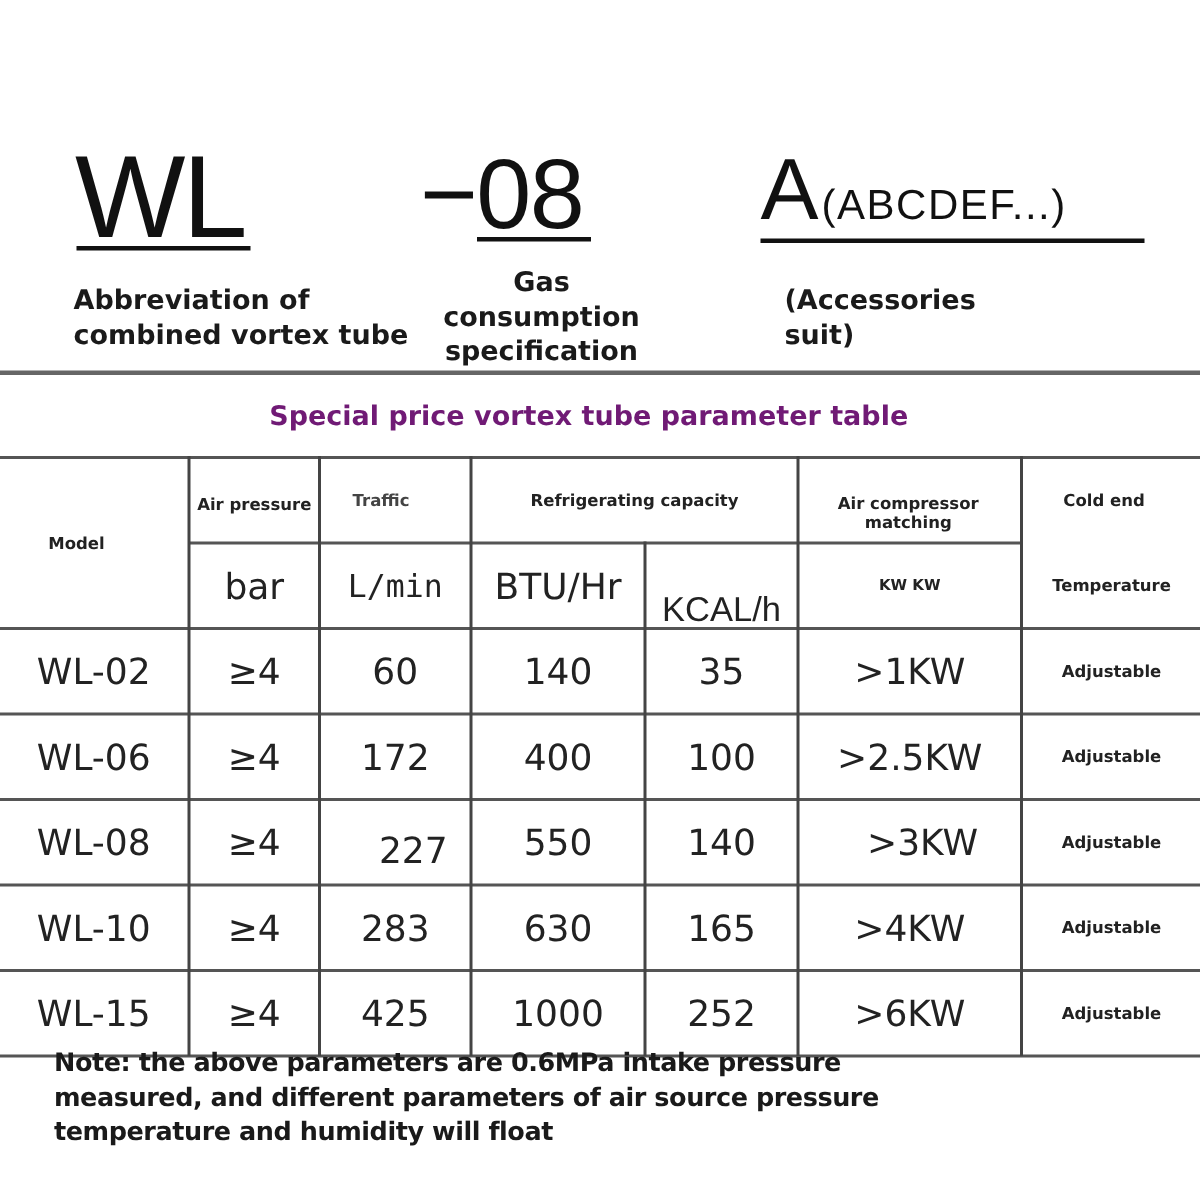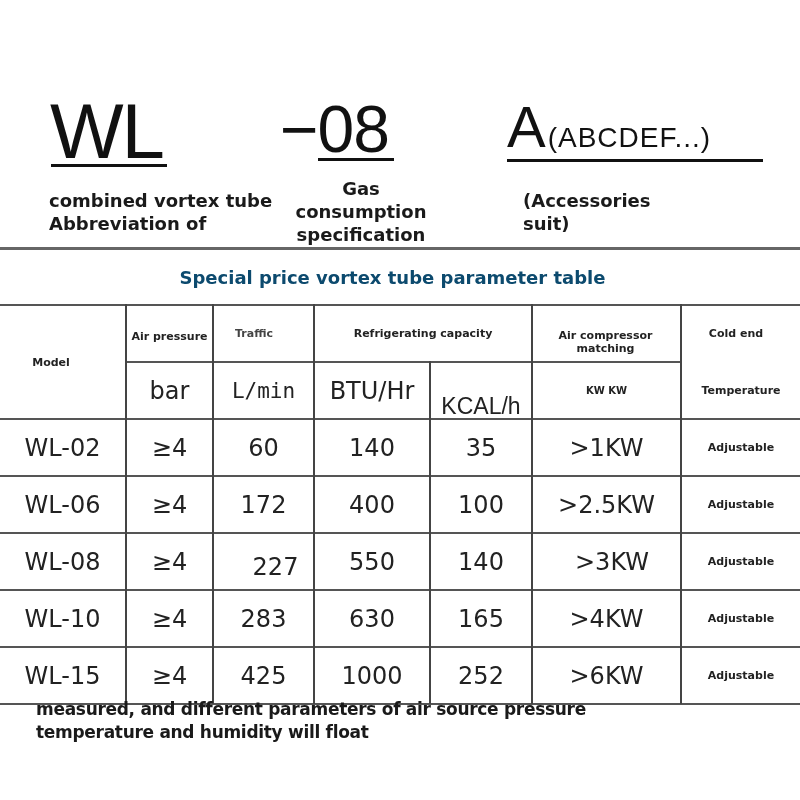--- a/index.html
+++ b/index.html
@@ -21,22 +21,22 @@
     .val { font-family: "DejaVu Sans", sans-serif; font-size: 24px; color: #222; }
     .adj { font-family: "DejaVu Sans", sans-serif; font-weight: bold; font-size: 11px; color: #222; }
     .note { font-family: "DejaVu Sans", sans-serif; font-weight: bold; font-size: 17px; line-height: 23px; color: #1a1a1a; letter-spacing: -0.3px; }
   </style>
 </head>
 <body>
 
 <div class="abs big-code" style="left:50px; top:92px; font-size:78px; letter-spacing:-2px;">WL</div>
 <div class="underline-bar" style="left:51px; top:164px; width:116px;"></div>
 <div class="abs caption" style="left:49px; top:189px;">
+  <div>Abbreviation of</div>
   <div>combined vortex tube</div>
-  <div>Abbreviation of</div>
 </div>
 
 <div class="abs big-code" style="left:280px; top:96px; font-size:66px; letter-spacing:-1px;">−08</div>
 <div class="underline-bar" style="left:318px; top:158px; width:76px;"></div>
 <div class="abs caption" style="left:286px; top:177px; width:150px; text-align:center;">
   <div>Gas</div>
   <div>consumption</div>
   <div>specification</div>
 </div>
 
@@ -44,21 +44,21 @@
   <span style="font-size:58px;">A</span><span style="font-size:28px; font-family:'Liberation Sans', sans-serif; letter-spacing:1px; margin-left:2px;">(ABCDEF...)</span>
 </div>
 <div class="underline-bar" style="left:507px; top:159px; width:256px;"></div>
 <div class="abs caption" style="left:523px; top:189px;">
   <div>(Accessories</div>
   <div>suit)</div>
 </div>
 
 <div class="hline" style="top:247px; height:3px; background:#666;"></div>
 <div class="cell" style="left:0; top:250px; width:785px; height:54px;">
-  <span style="font-family:'DejaVu Sans', sans-serif; font-weight:bold; font-size:18px; color:#0c4a6e;">Special price vortex tube parameter table</span>
+  <span style="font-family:'DejaVu Sans', sans-serif; font-weight:bold; font-size:18px; color:#701a75;">Special price vortex tube parameter table</span>
 </div>
 
 <div class="hline" style="top:304px;"></div>
 <div class="hline" style="top:361px; left:126px; width:556px;"></div>
 <div class="hline" style="top:418px;"></div>
 <div class="hline" style="top:475px;"></div>
 <div class="hline" style="top:532px;"></div>
 <div class="hline" style="top:589px;"></div>
 <div class="hline" style="top:646px;"></div>
 <div class="hline" style="top:703px;"></div>
@@ -98,35 +98,36 @@
 <div class="cell val" style="left:315px; top:477px; width:114px; height:55px;">400</div>
 <div class="cell val" style="left:431px; top:477px; width:100px; height:55px;">100</div>
 <div class="cell val" style="left:533px; top:477px; width:147px; height:55px;">&gt;2.5KW</div>
 <div class="cell adj" style="left:682px; top:477px; width:118px; height:55px;">Adjustable</div>
 
 <div class="cell val" style="left:0; top:534px; width:125px; height:55px;">WL-08</div>
 <div class="cell val" style="left:127px; top:534px; width:85px; height:55px;">≥4</div>
 <div class="cell val" style="left:226px; top:534px; width:99px; height:65px;">227</div>
 <div class="cell val" style="left:315px; top:534px; width:114px; height:55px;">550</div>
 <div class="cell val" style="left:431px; top:534px; width:100px; height:55px;">140</div>
-<div class="cell val" style="left:502px; top:534px; width:164px; height:55px;padding-left:28px;">&gt;3KW</div>
+<div class="cell val" style="left:533px; top:534px; width:164px; height:55px;">&gt;3KW</div>
 <div class="cell adj" style="left:682px; top:534px; width:118px; height:55px;">Adjustable</div>
 
 <div class="cell val" style="left:0; top:591px; width:125px; height:55px;">WL-10</div>
 <div class="cell val" style="left:127px; top:591px; width:85px; height:55px;">≥4</div>
 <div class="cell val" style="left:214px; top:591px; width:99px; height:55px;">283</div>
 <div class="cell val" style="left:315px; top:591px; width:114px; height:55px;">630</div>
 <div class="cell val" style="left:431px; top:591px; width:100px; height:55px;">165</div>
 <div class="cell val" style="left:533px; top:591px; width:147px; height:55px;">&gt;4KW</div>
 <div class="cell adj" style="left:682px; top:591px; width:118px; height:55px;">Adjustable</div>
 
 <div class="cell val" style="left:0; top:648px; width:125px; height:55px;">WL-15</div>
 <div class="cell val" style="left:127px; top:648px; width:85px; height:55px;">≥4</div>
 <div class="cell val" style="left:214px; top:648px; width:99px; height:55px;">425</div>
 <div class="cell val" style="left:315px; top:648px; width:114px; height:55px;">1000</div>
 <div class="cell val" style="left:431px; top:648px; width:100px; height:55px;">252</div>
 <div class="cell val" style="left:533px; top:648px; width:147px; height:55px;">&gt;6KW</div>
 <div class="cell adj" style="left:682px; top:648px; width:118px; height:55px;">Adjustable</div>
 
 <div class="abs note" style="left:36px; top:698px; width:760px;">
+  <div>Note: the above parameters are 0.6MPa intake pressure</div>
   <div>measured, and different parameters of air source pressure</div>
   <div>temperature and humidity will float</div>
 </div>
 
 </body></html>

